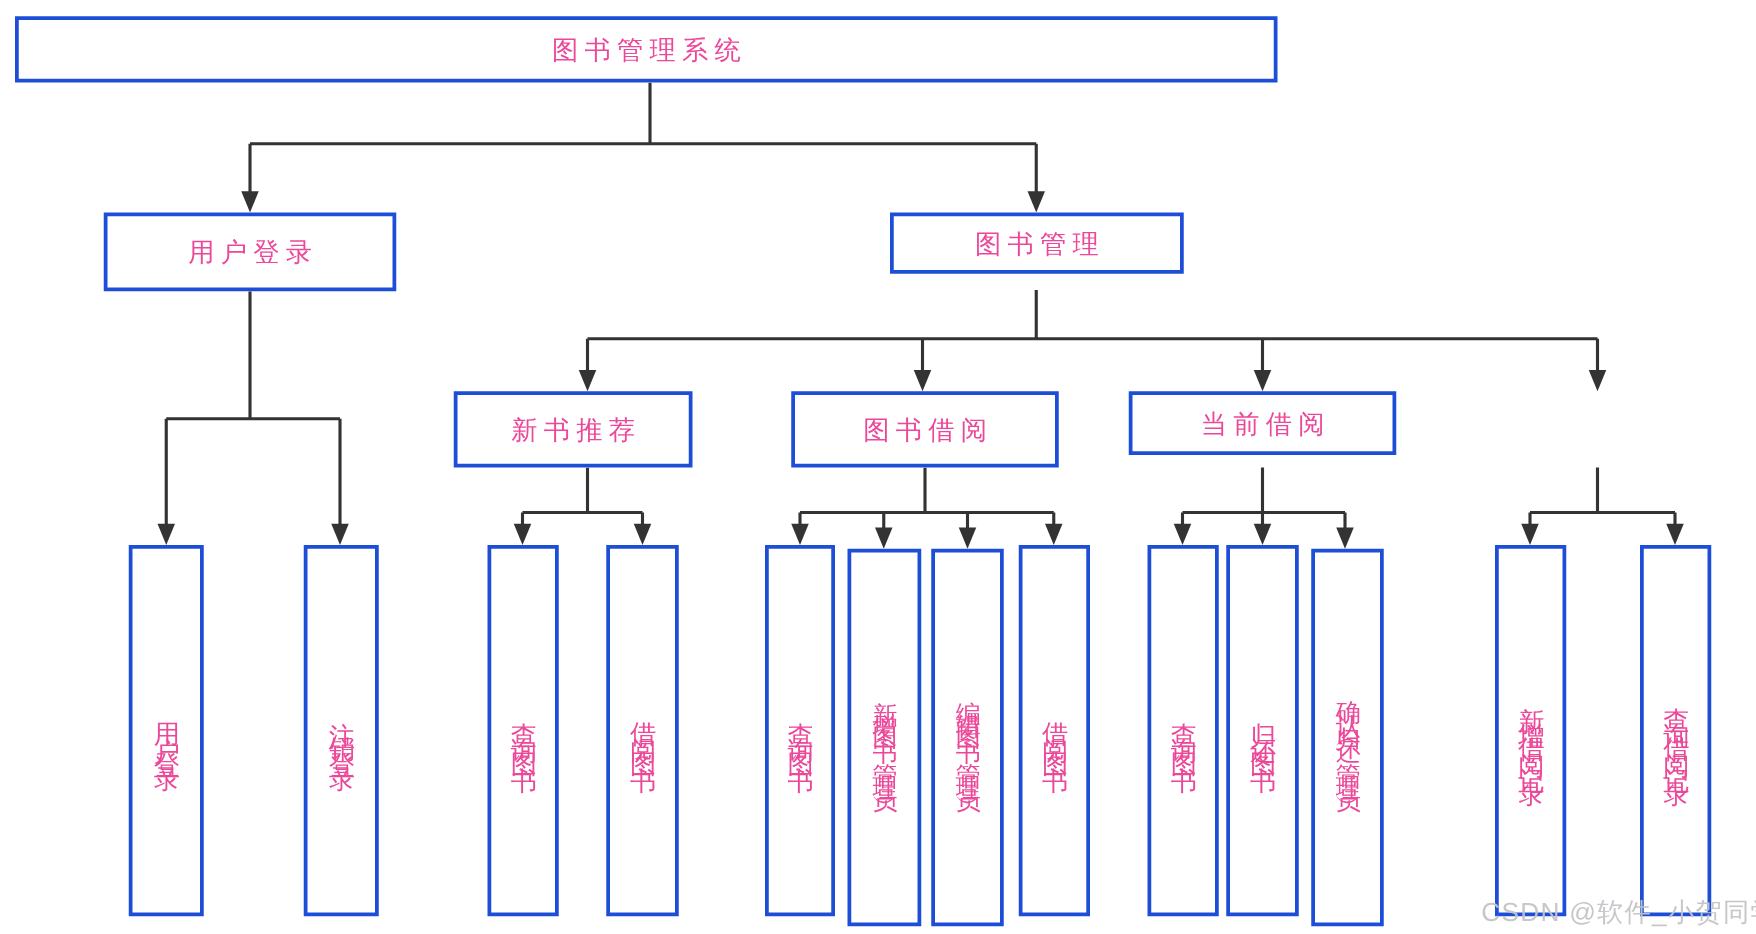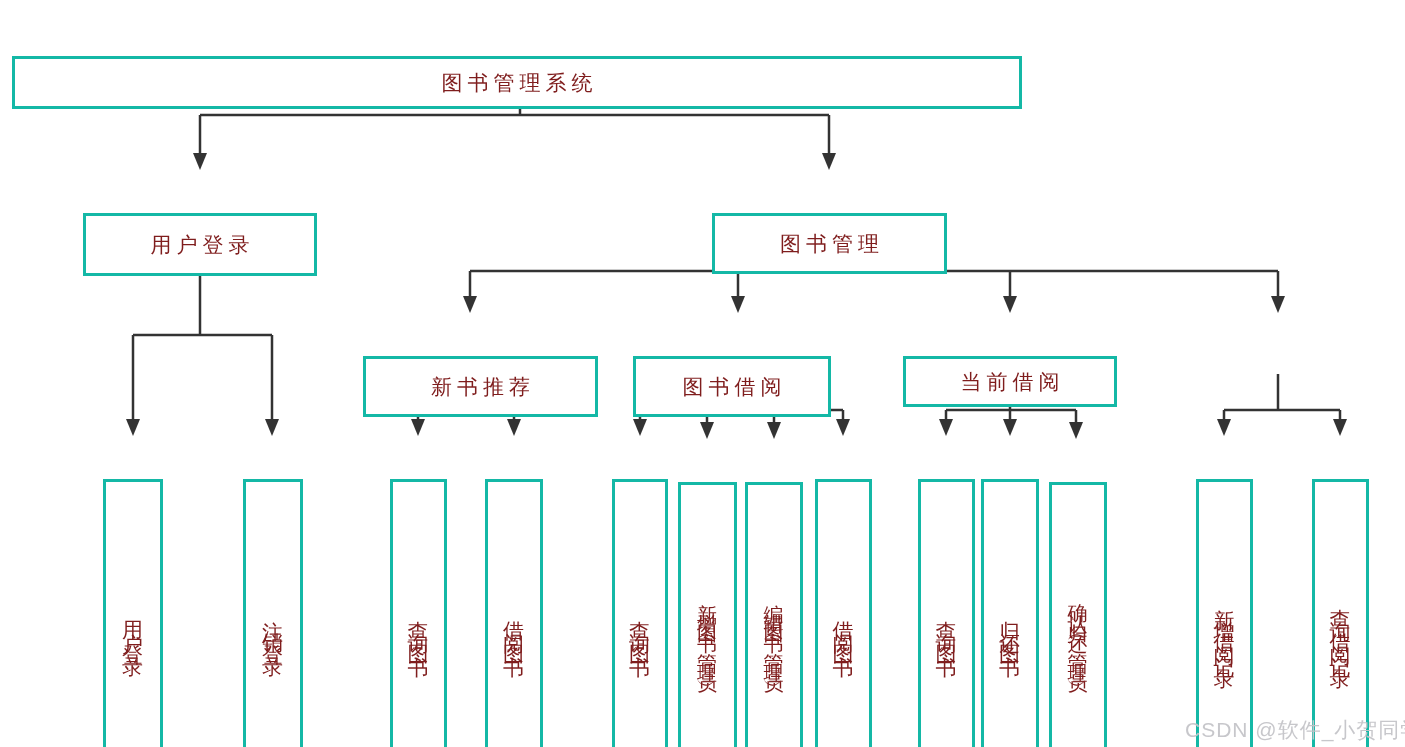--- a/index.html
+++ b/index.html
@@ -4,23 +4,23 @@
 <style>
   html,body{margin:0;padding:0;background:#fff;}
   #canvas{
     position:relative;width:1405px;height:747px;background:#ffffff;
     font-family:"Liberation Sans","DejaVu Sans",sans-serif;overflow:hidden;
   }
   #connectors{position:absolute;left:0;top:0;z-index:1;}
   #connectors path{stroke:#333333;stroke-width:2.5;fill:none;}
   #connectors polygon{fill:#333333;stroke:none;}
   .node{
-    position:absolute;box-sizing:border-box;border:3px solid #14b8a6;background:#ffffff;
+    position:absolute;box-sizing:border-box;border:3px solid #1d4ed8;background:#ffffff;
     display:flex;align-items:center;justify-content:center;
-    color:#7f1d1d;z-index:2;margin-top:43px;
+    color:#ec4899;z-index:2;
   }
   .h-node{font-size:21px;letter-spacing:5px;text-indent:5px;white-space:nowrap;}
   .v-node{
     writing-mode:vertical-rl;text-orientation:mixed;
     font-size:21px;letter-spacing:12px;line-height:1;
   }
   .v-node.tall{font-size:20px;letter-spacing:10px;}
   #watermark{
     position:absolute;left:1185px;top:716px;z-index:5;
     font-size:21px;color:rgba(196,196,200,0.95);white-space:nowrap;
@@ -97,24 +97,24 @@
       <path d="M1224,410 V420"></path>
         <polygon points="1217,419 1231,419 1224,436"></polygon>
       <path d="M1340,410 V420"></path>
         <polygon points="1333,419 1347,419 1340,436"></polygon>
     </g>
   </svg>
 
   <div class="node h-node" style="left:12px;top:13px;width:1010px;height:53px;">图书管理系统</div>
 
   <div class="node h-node" style="left:83px;top:170px;width:234px;height:63px;">用户登录</div>
-  <div class="node h-node" style="left:712px;top:170px;width:235px;height:61px;">图书管理</div>
+  <div class="node h-node" style="left:712px;top:170px;width:235px;height:49px;">图书管理</div>
 
-  <div class="node h-node" style="left:363px;top:313px;width:235px;height:61px;">新书推荐</div>
-  <div class="node h-node" style="left:633px;top:313px;width:198px;height:61px;">图书借阅</div>
+  <div class="node h-node" style="left:363px;top:313px;width:191px;height:61px;">新书推荐</div>
+  <div class="node h-node" style="left:633px;top:313px;width:214px;height:61px;">图书借阅</div>
   <div class="node h-node" style="left:903px;top:313px;width:214px;height:51px;">当前借阅</div>
 
   <div class="node v-node" style="left:103px;top:436px;width:60px;height:297px;">用户登录</div>
   <div class="node v-node" style="left:243px;top:436px;width:60px;height:297px;">注销登录</div>
 
   <div class="node v-node" style="left:390px;top:436px;width:57px;height:297px;">查询图书</div>
   <div class="node v-node" style="left:485px;top:436px;width:58px;height:297px;">借阅图书</div>
 
   <div class="node v-node" style="left:612px;top:436px;width:56px;height:297px;">查询图书</div>
   <div class="node v-node tall" style="left:678px;top:439px;width:59px;height:302px;">新增图书（管理员）</div>

